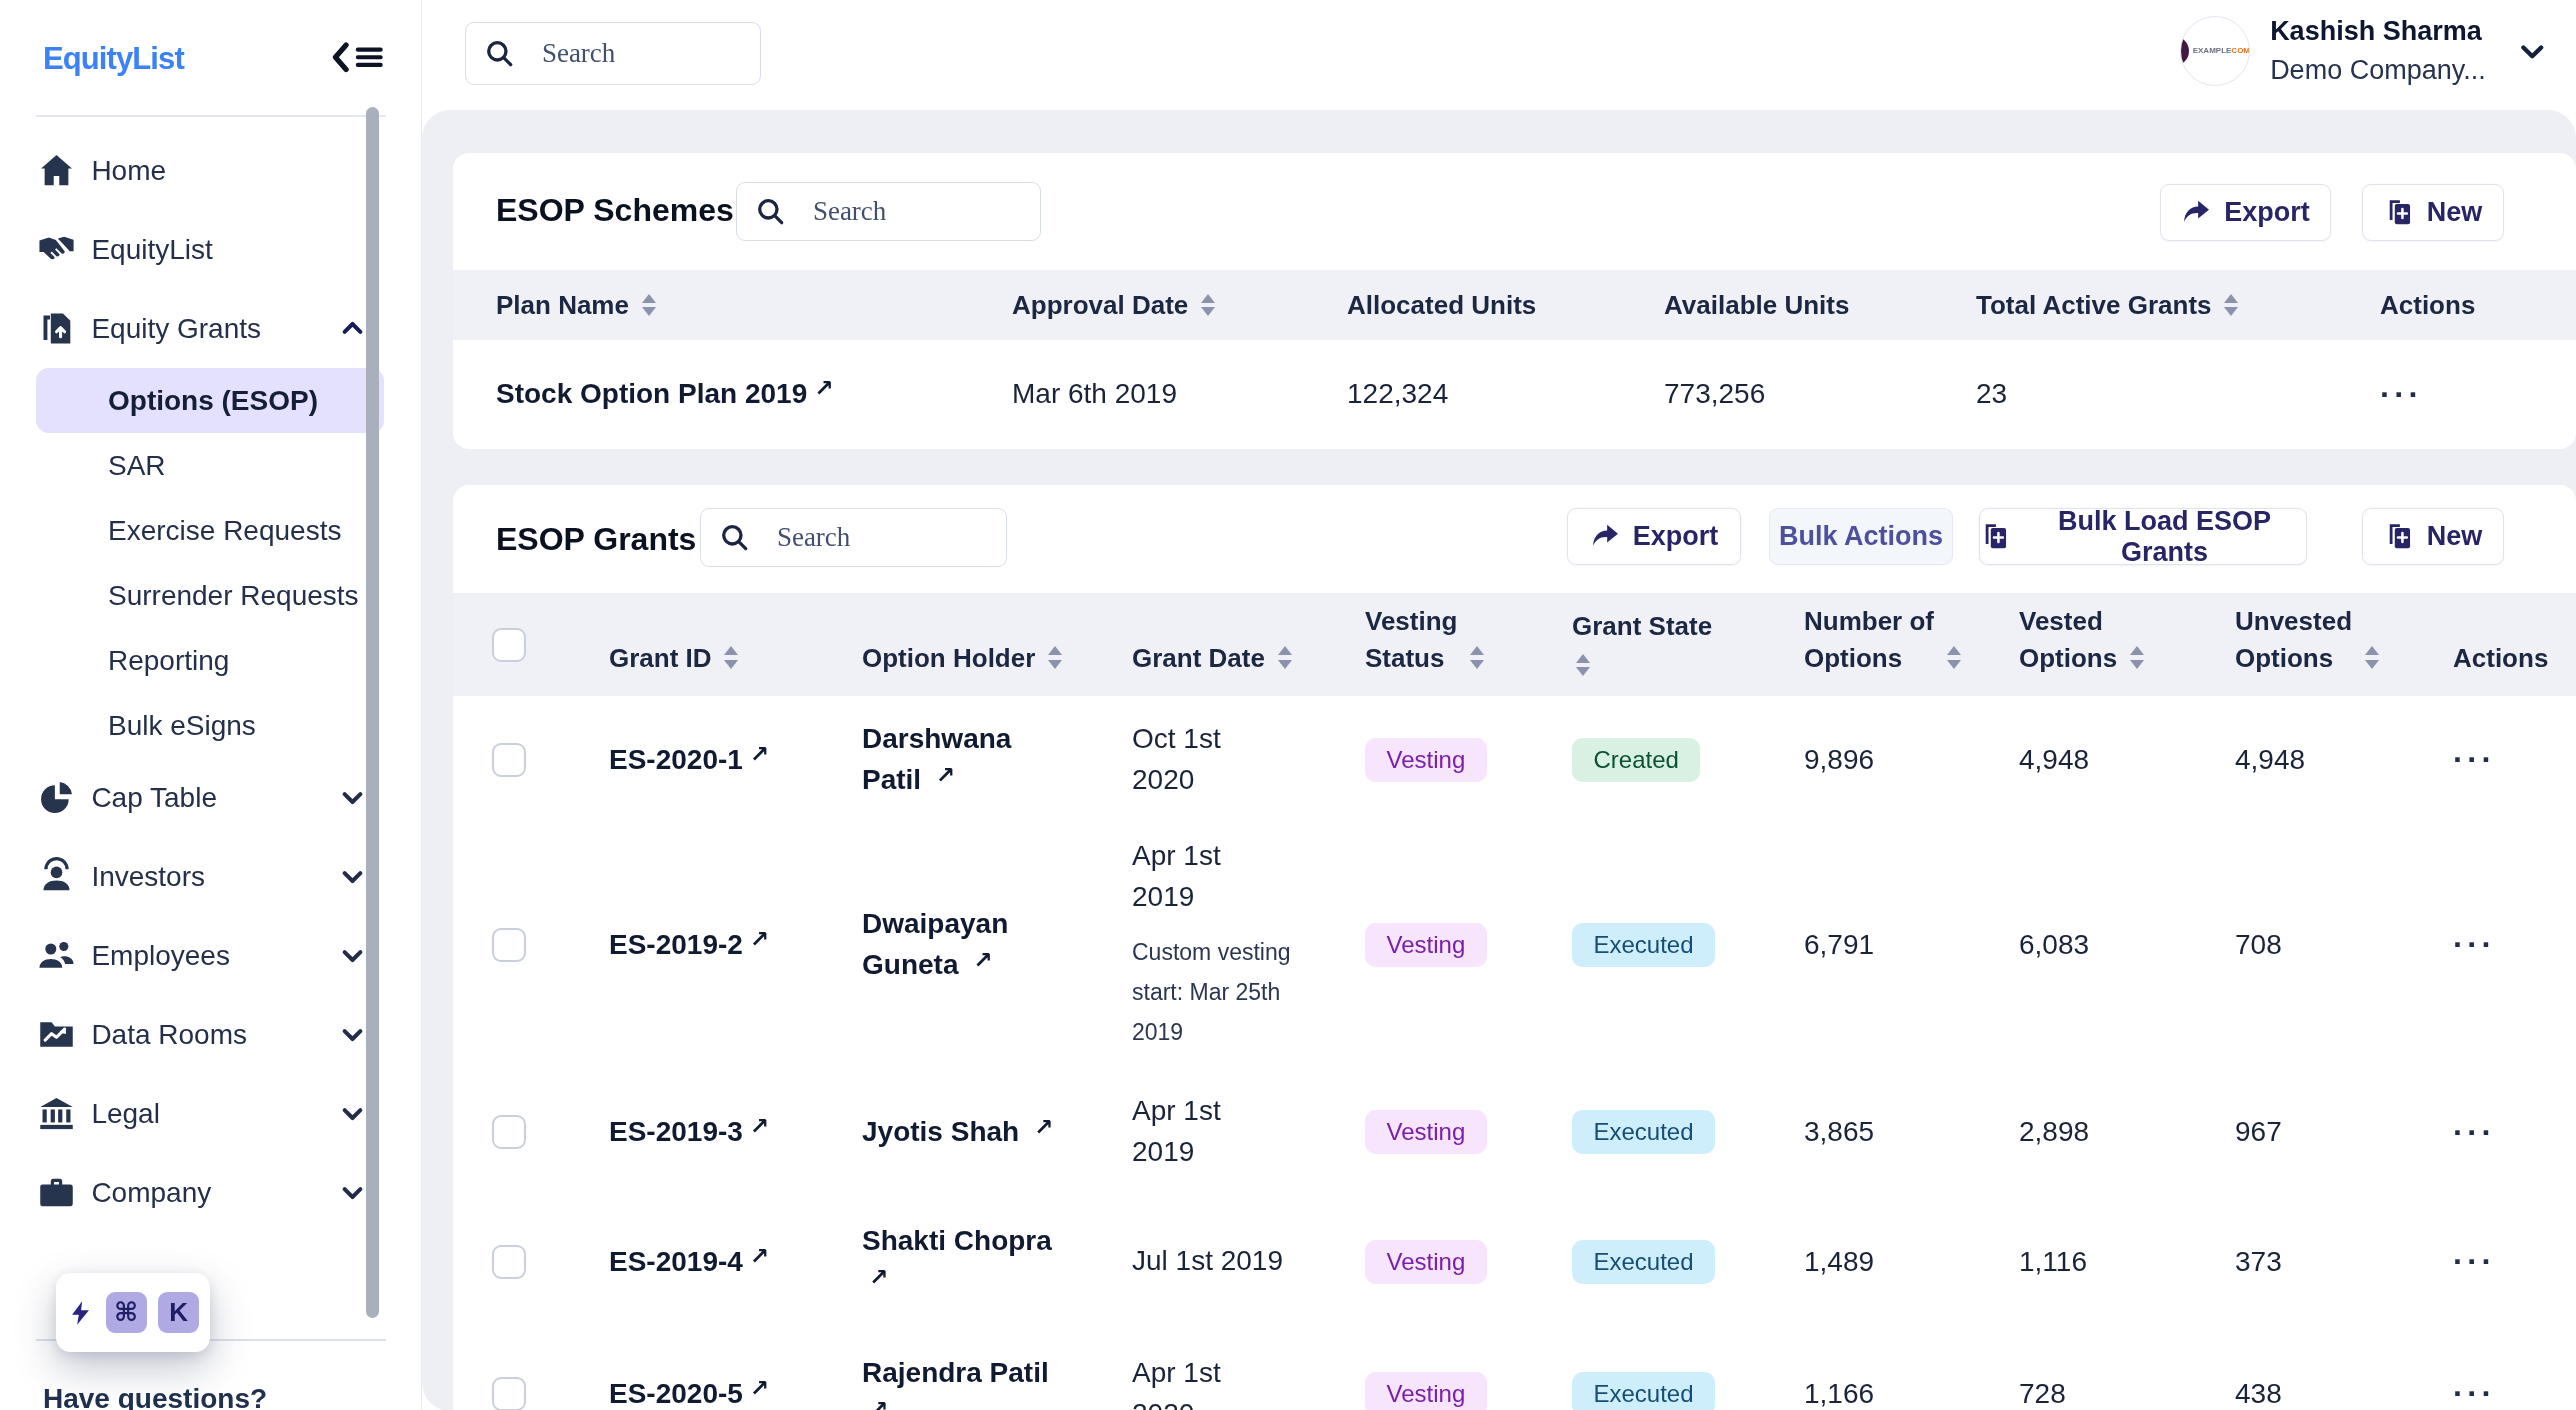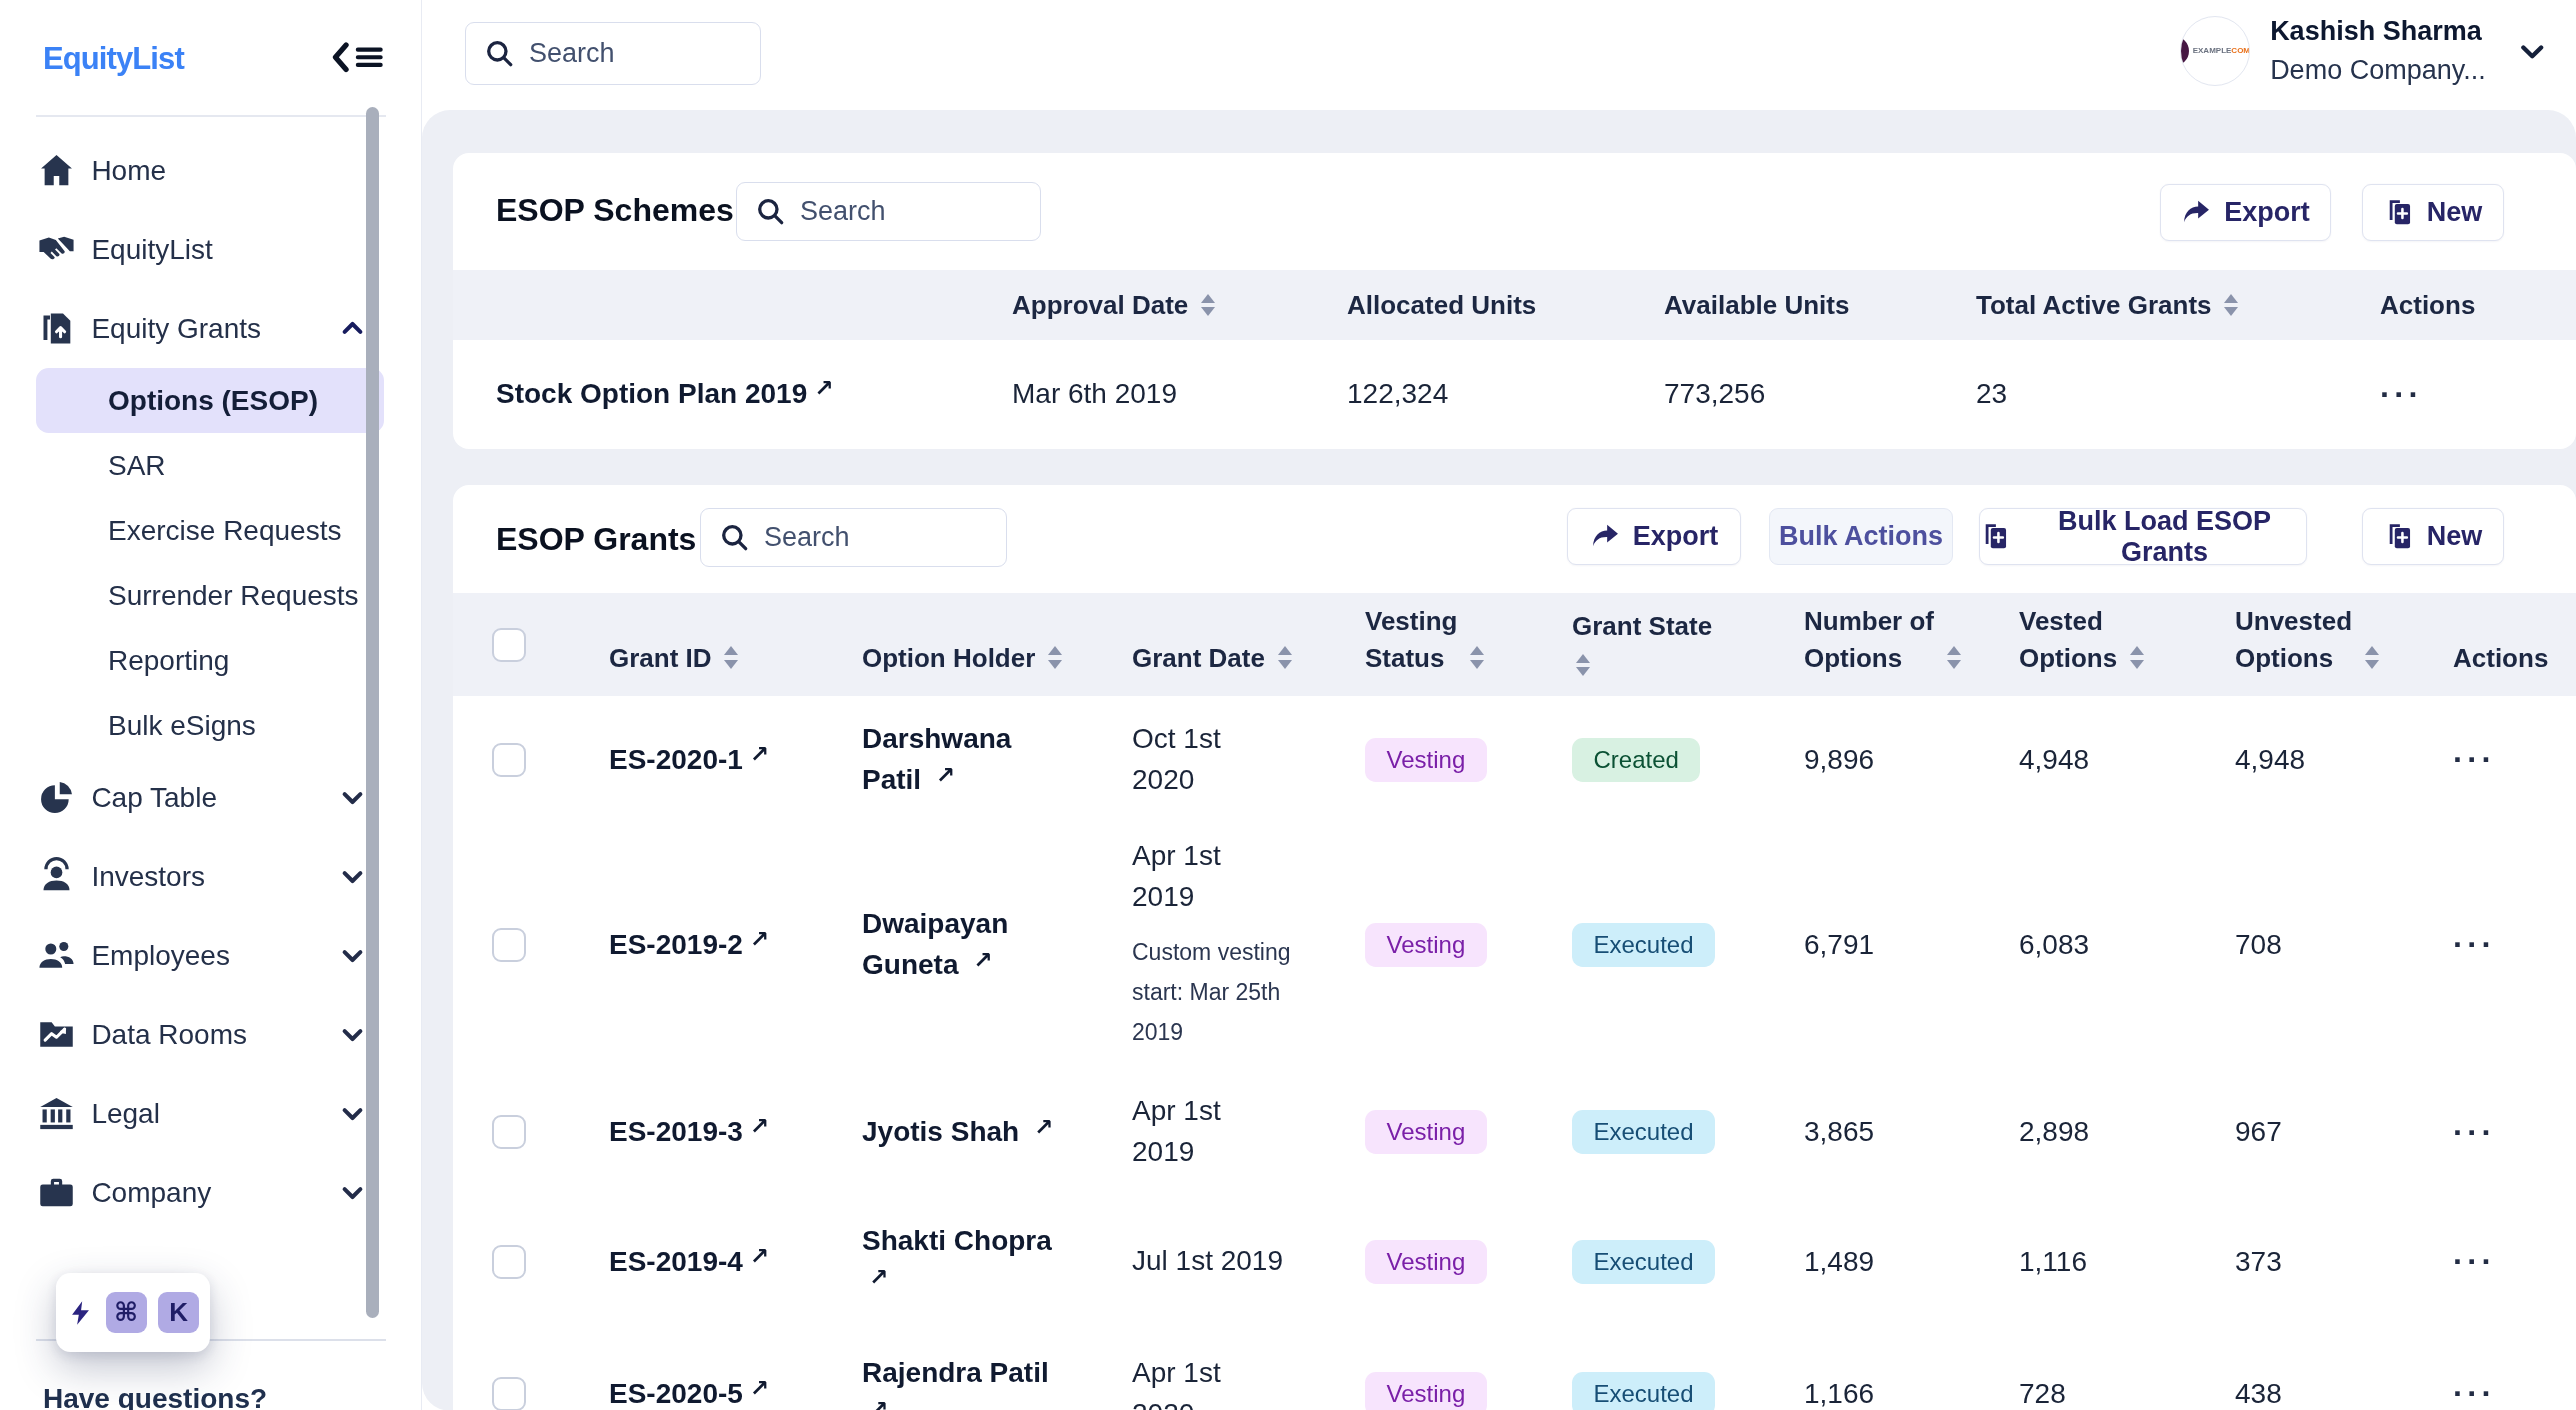--- a/index.html
+++ b/index.html
@@ -36,21 +36,21 @@
     font-size:26px; font-weight:600; display:flex; align-items:center; justify-content:center; }
   .sidebar-bottom-divider { position:absolute; left:36px; top:1339px; width:350px; height:1.8px; background:#dce0ea; }
   .have-questions { position:absolute; left:43px; top:1383px; font-size:28px; font-weight:700; color:#20304e; cursor:pointer; }
 
   
   .topbar { position:absolute; left:422px; top:0; width:2154px; height:110px; background:#fff; z-index:4; }
   .searchbox { display:flex; align-items:center; gap:14.4px; background:#fff;
     border:1.8px solid #d9deed; border-radius:9px; padding:0 18px; }
   .searchbox svg { width:30.5px; height:30.5px; color:#1b2440; flex:0 0 30.5px; }
   .searchbox input { border:none; outline:none; font-size:27px; color:#27334e; width:100%;
-    font-family:Liberation Sans, sans-serif; background:transparent; }
+    font-family:Liberation Serif, serif; background:transparent;margin-left:13px; }
   .searchbox input::placeholder { color:#42506e; opacity:1; }
   .top-search { position:absolute; left:43px; top:21.5px; width:296px; height:63px; }
   .user-menu { position:absolute; right:29px; top:16px; display:flex; align-items:center; gap:20px; cursor:pointer; }
   .avatar { width:70px; height:70px; border-radius:50%; border:1.8px solid #e2e6f0; background:#fff;
     display:flex; align-items:center; justify-content:center; gap:3.6px; overflow:hidden; }
   .avatar-disc { width:30.5px; height:30.5px; border-radius:50%; background:#461743; position:relative; flex:0 0 30.5px; }
   .avatar-disc::after { content:""; position:absolute; left:8px; top:7.2px; width:0; height:0;
     border-top:8px solid transparent; border-bottom:8px solid transparent; border-right:12.6px solid #fff; }
   .avatar-disc::before { content:""; position:absolute; left:10.8px; top:16px; width:10.8px; height:6.3px; background:#d6336c; }
   .avatar-txt { display:flex; flex-direction:row; line-height:1; }
@@ -343,20 +343,27 @@
     <button class="btn" style="left:1909px;top:30.5px;width:142px;">
       <svg viewBox="0 0 24 24">
           <path d="M4.5 2.5 h8 v2.2 H6.7 V18 H4.5 Z" fill="#272566"></path>
           <rect x="8.5" y="5.5" width="12" height="16" rx="1.6" fill="#272566"></rect>
           <path d="M14.5 9.5 v7 M11 13 h7" stroke="#fff" stroke-width="2" stroke-linecap="round"></path>
         </svg>
       <span>New</span>
     </button>
 
     <div class="thead schemes-thead">
+      <div class="th s0">
+        <span class="lbl">Plan Name</span>
+        <span class="sort">
+            <i class="up"></i>
+            <i class="dn"></i>
+          </span>
+      </div>
       <div class="th s1">
         <span class="lbl">Approval Date</span>
         <span class="sort">
             <i class="up"></i>
             <i class="dn"></i>
           </span>
       </div>
       <div class="th s2">
         <span class="lbl">Allocated Units</span>
       </div>

